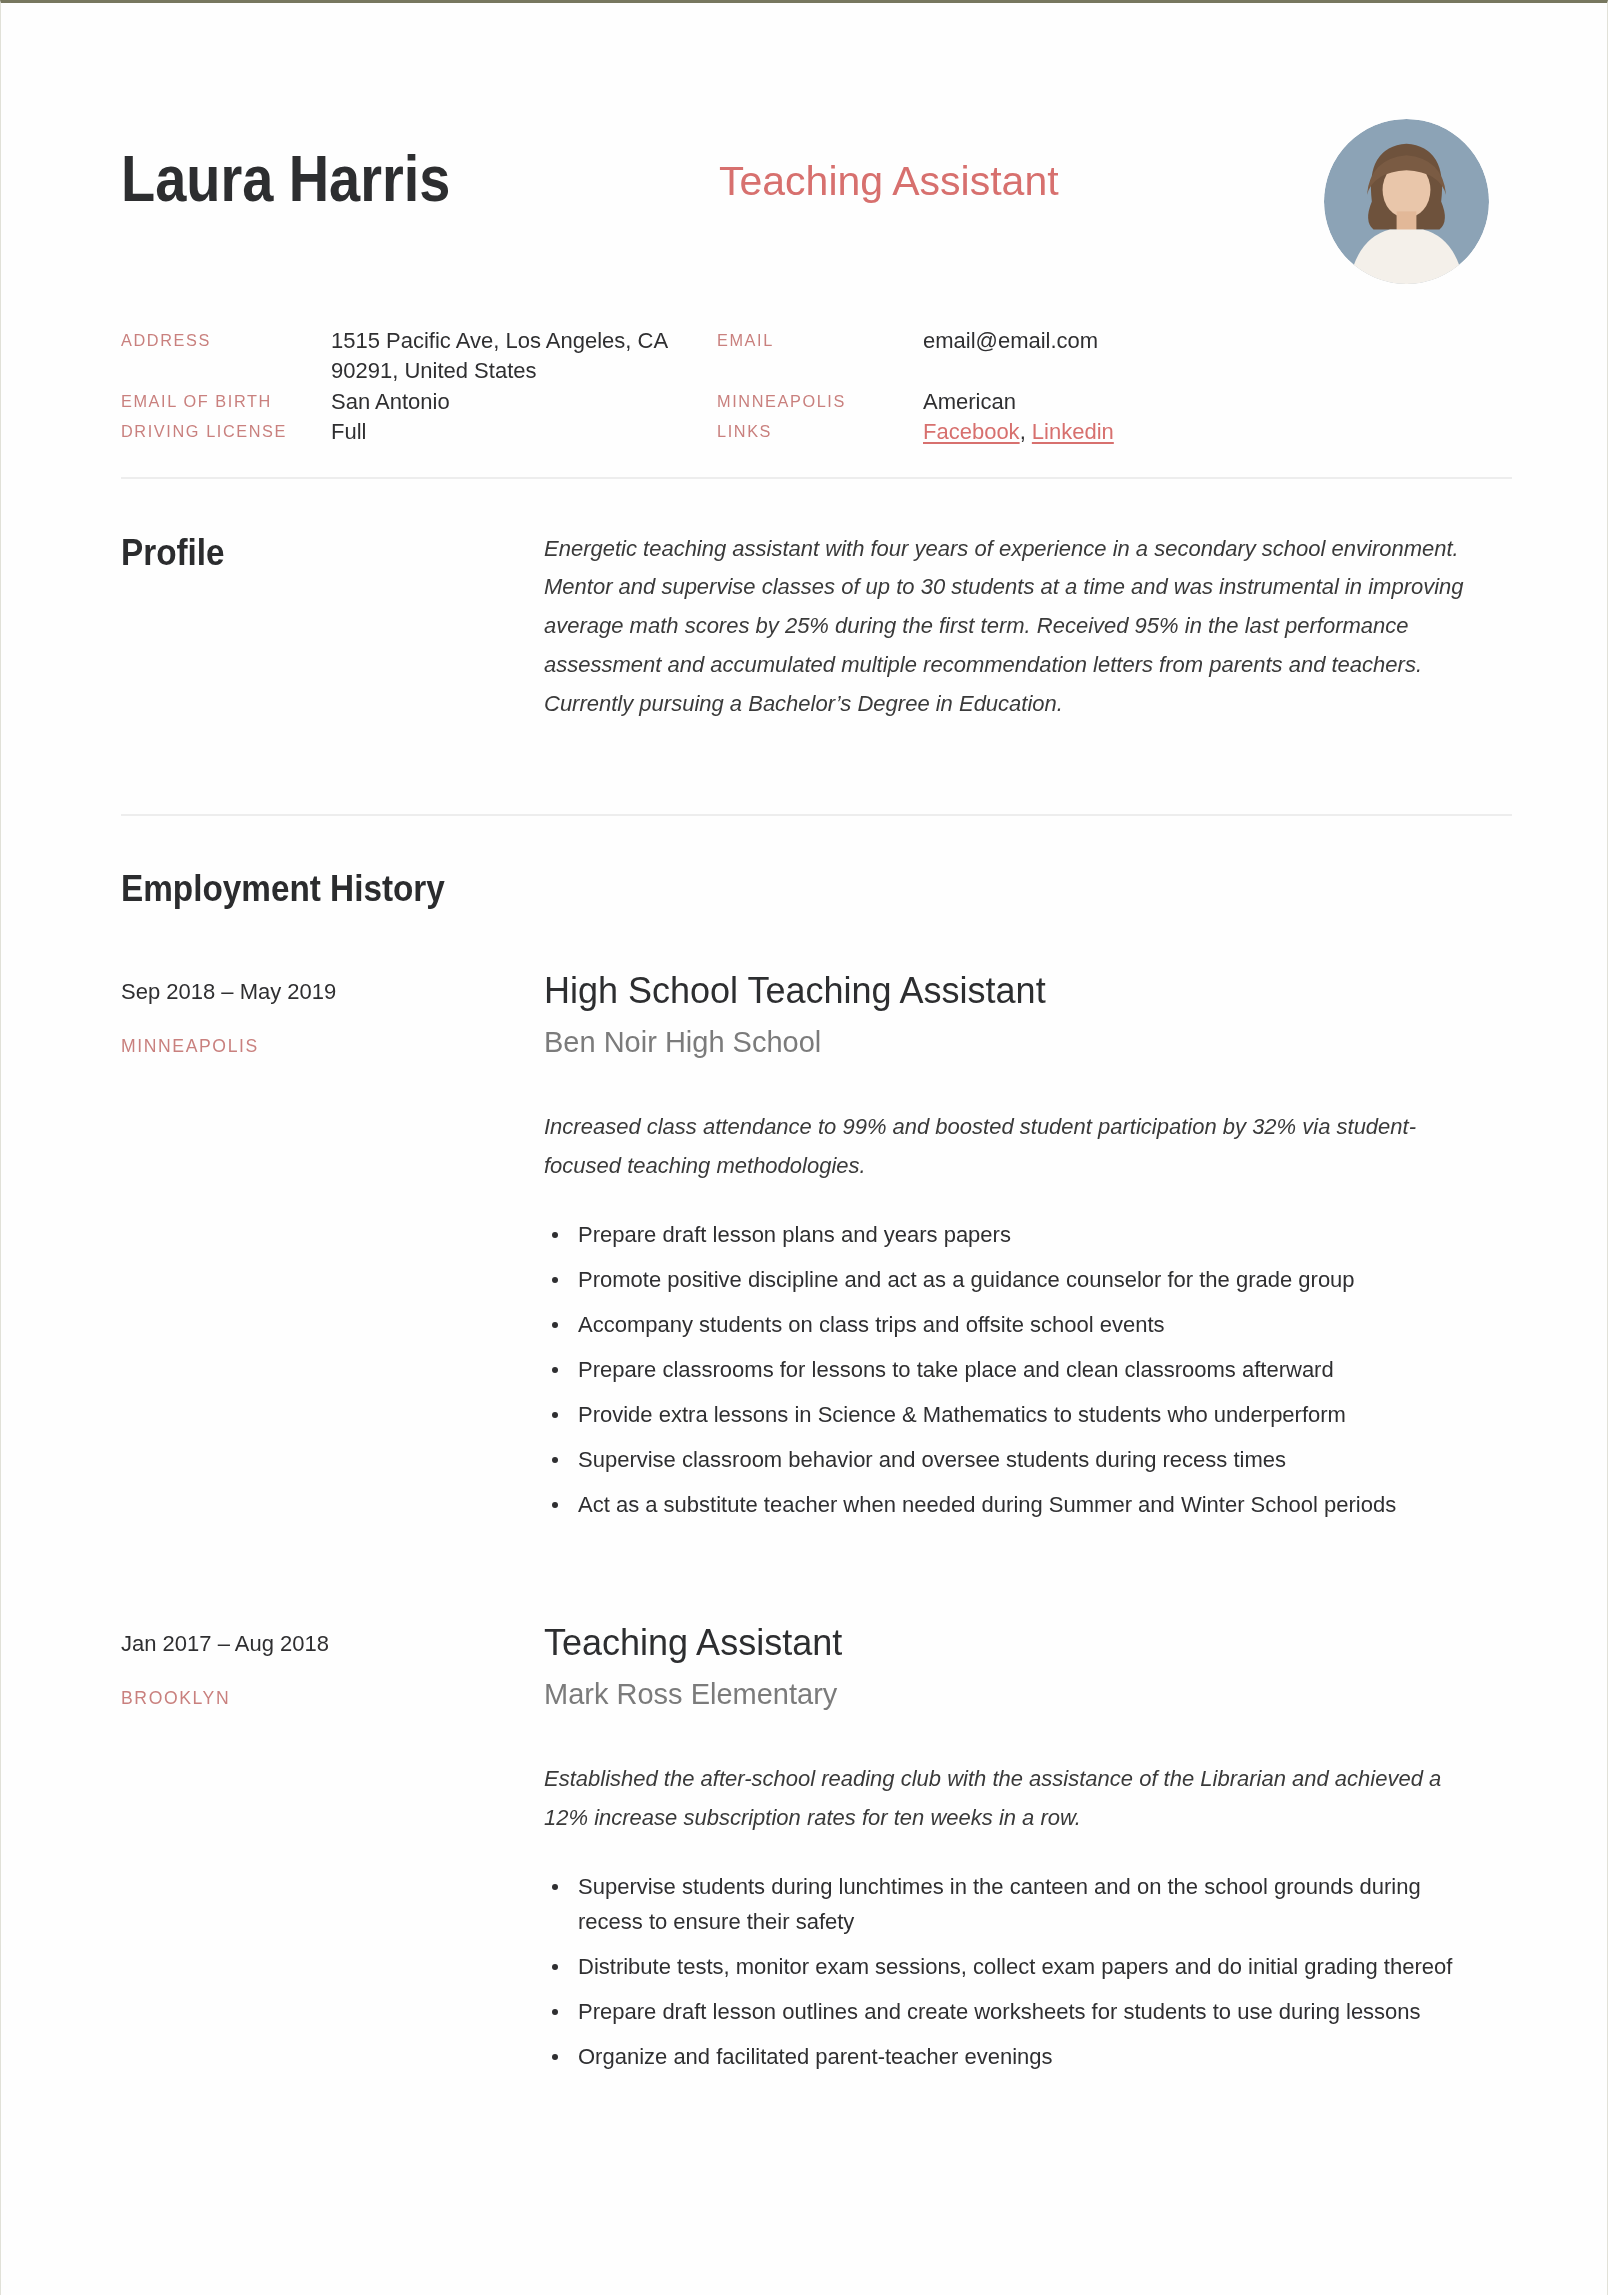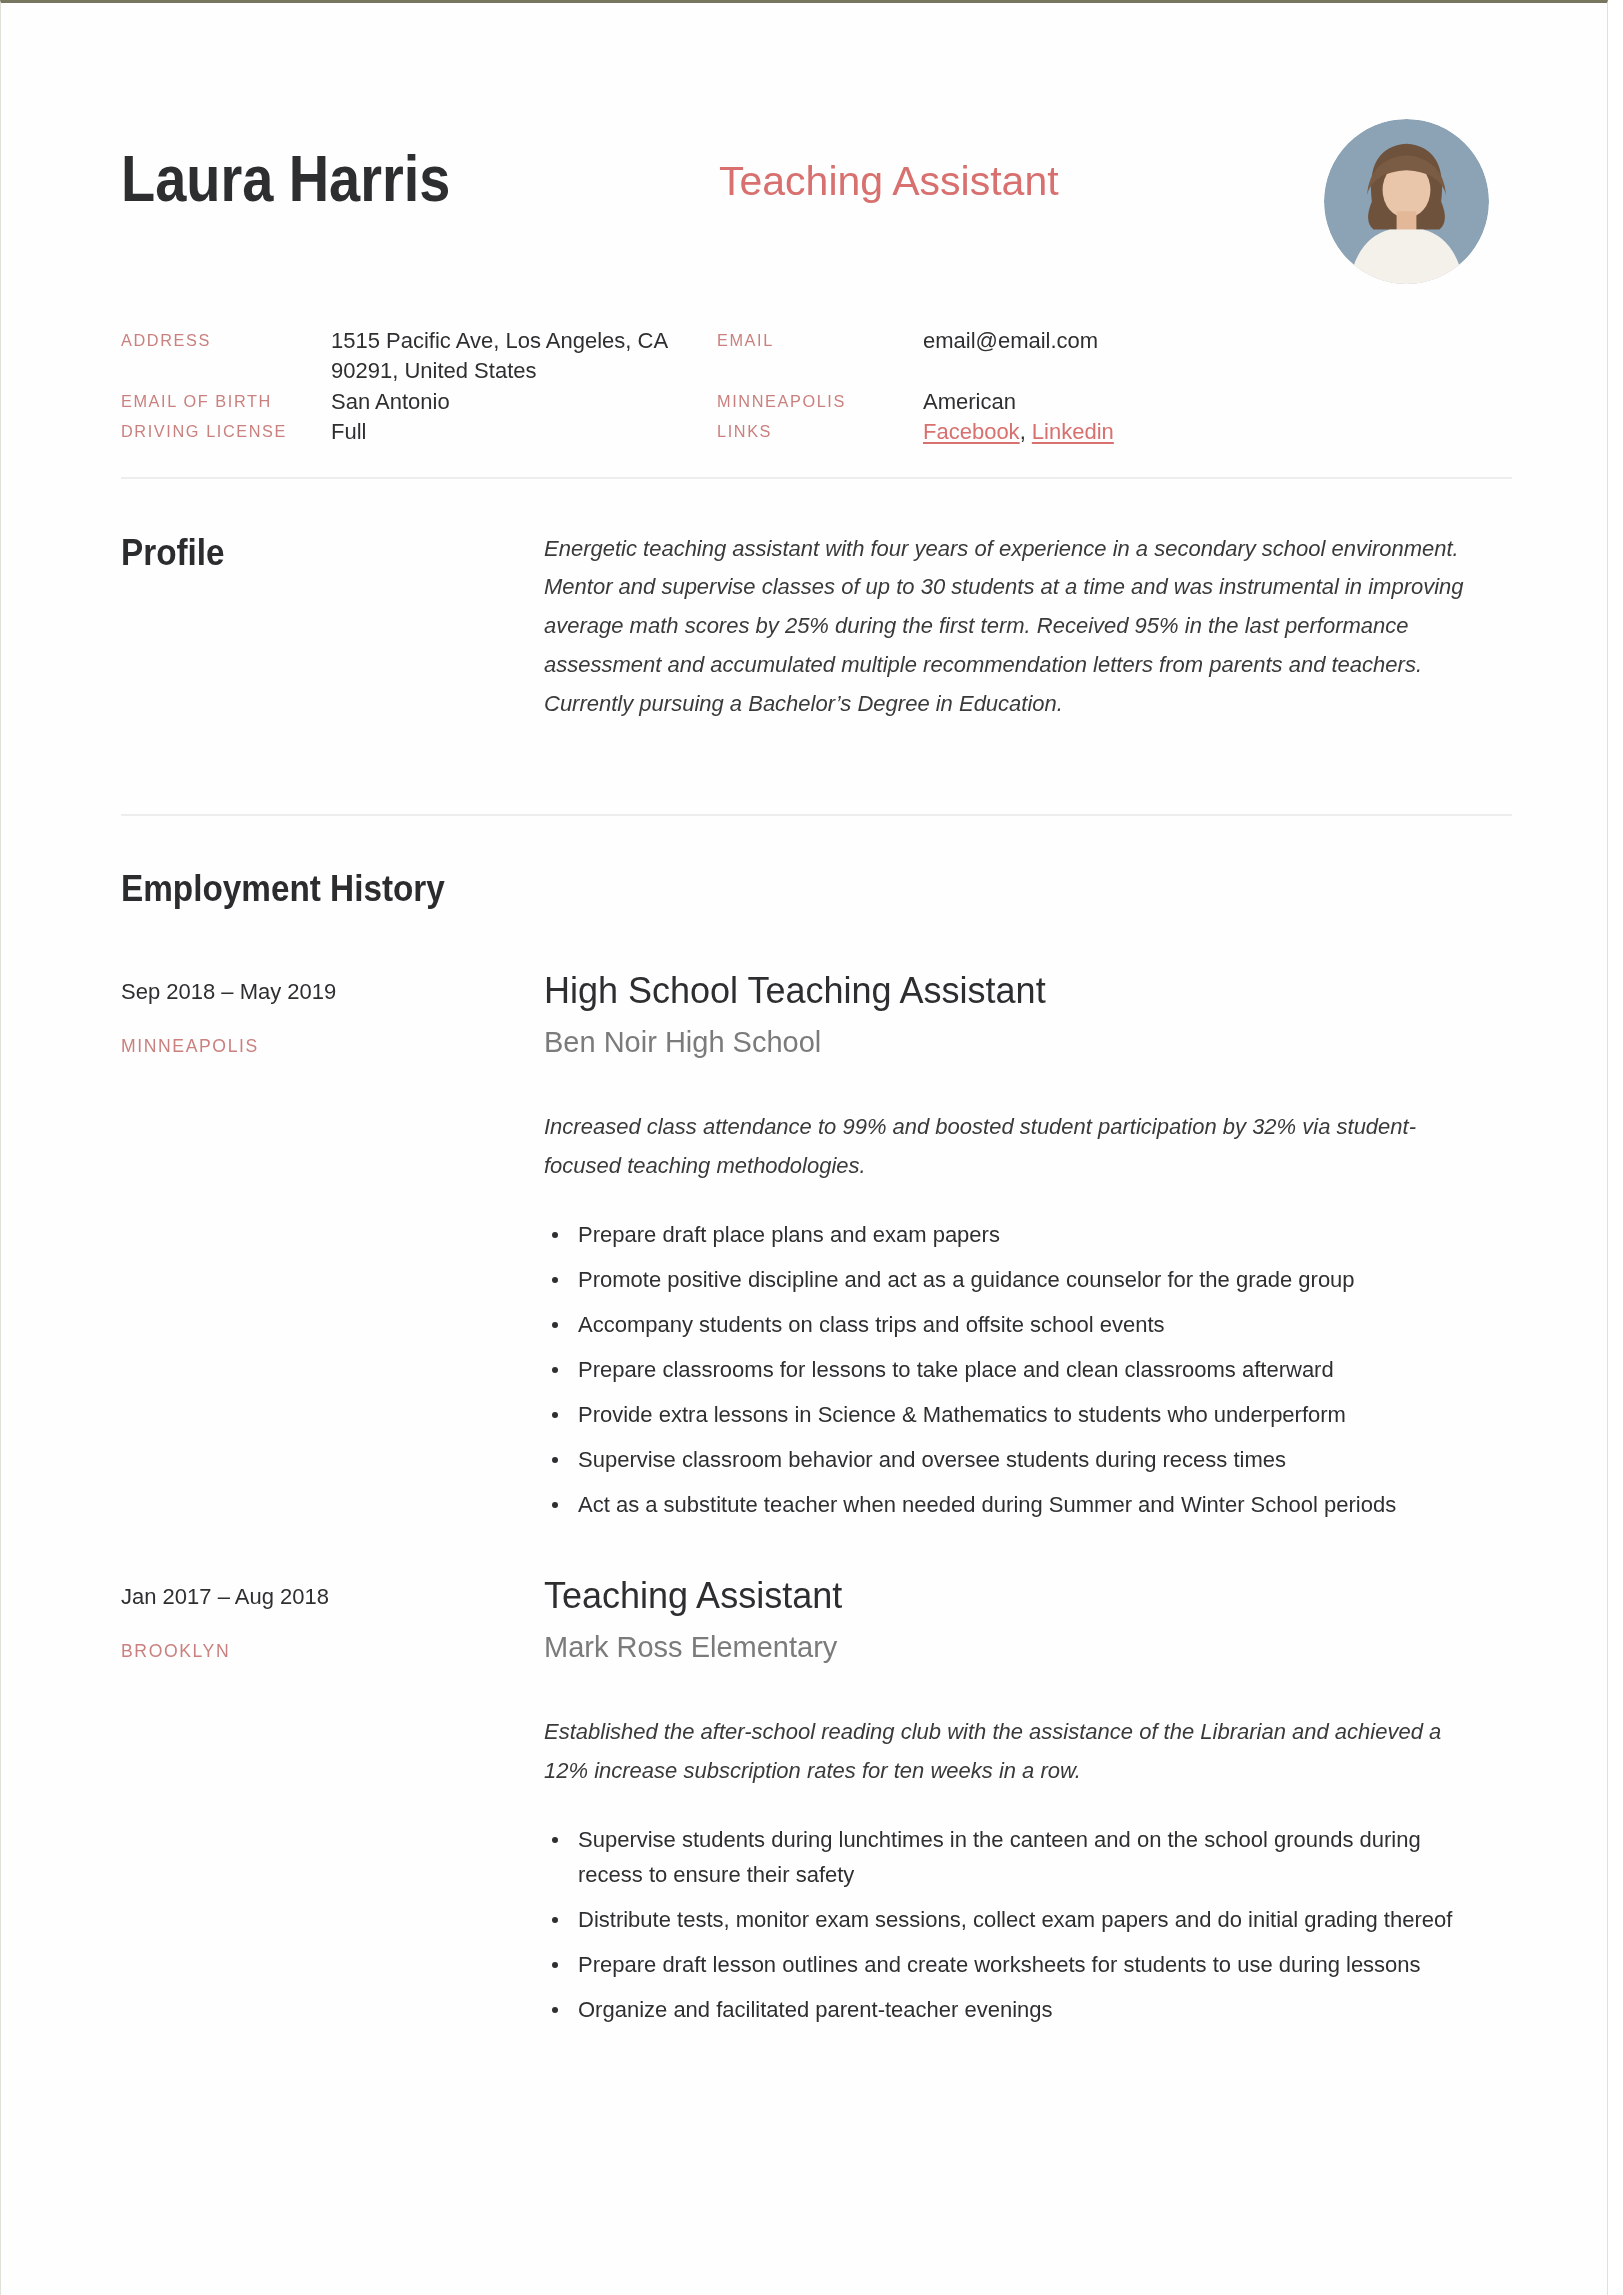--- a/index.html
+++ b/index.html
@@ -57,21 +57,21 @@
     font-size:37px;font-weight:700;color:#2b2c2e;line-height:1.25;margin:0;
     transform:scaleX(0.9);transform-origin:left center;white-space:nowrap;
   }
   .section-body{
     flex:1;padding-right:30px;
     font-size:22px;line-height:1.76;font-style:italic;color:#3a3a3a;
   }
   .emp-heading-row{margin-top:50px;}
   
   .job{display:flex;margin-top:56px;}
-  .job + .job{margin-top:41px;}
+  .job + .job{margin-top:88px;}
   .job-left{width:423px;flex:0 0 423px;padding-top:10.5px;}
   .job-dates{font-size:22px;color:#2f2f31;line-height:1.3;}
   .job-location{margin-top:29px;font-size:17.6px;letter-spacing:1.6px;color:var(--label);}
   .job-right{flex:1;padding-right:30px;}
   .job-title-text{font-size:36px;font-weight:400;color:#2d2e30;line-height:1.3;margin:0;}
   .job-company{margin-top:9.1px;font-size:29px;color:#7b7b7b;line-height:1.3;}
   .job-summary{margin-top:47px;font-style:italic;font-size:22px;line-height:1.76;}
   ul.job-bullets{list-style:none;margin:31px 0 0 0;padding:0;}
   ul.job-bullets li{
     position:relative;padding-left:34px;margin-bottom:9.8px;
@@ -134,21 +134,21 @@
   <div class="job">
     <div class="job-left">
       <div class="job-dates">Sep 2018 – May 2019</div>
       <div class="job-location">MINNEAPOLIS</div>
     </div>
     <div class="job-right">
       <h3 class="job-title-text">High School Teaching Assistant</h3>
       <div class="job-company">Ben Noir High School</div>
       <div class="job-summary">Increased class attendance to 99% and boosted student participation by 32% via student-focused teaching methodologies.</div>
       <ul class="job-bullets">
-            <li>Prepare draft place plans and exam papers</li>
+            <li>Prepare draft lesson plans and years papers</li>
             <li>Promote positive discipline and act as a guidance counselor for the grade group</li>
             <li>Accompany students on class trips and offsite school events</li>
             <li>Prepare classrooms for lessons to take place and clean classrooms afterward</li>
             <li>Provide extra lessons in Science &amp; Mathematics to students who underperform</li>
             <li>Supervise classroom behavior and oversee students during recess times</li>
             <li>Act as a substitute teacher when needed during Summer and Winter School periods</li>
           </ul>
     </div>
   </div>
 

